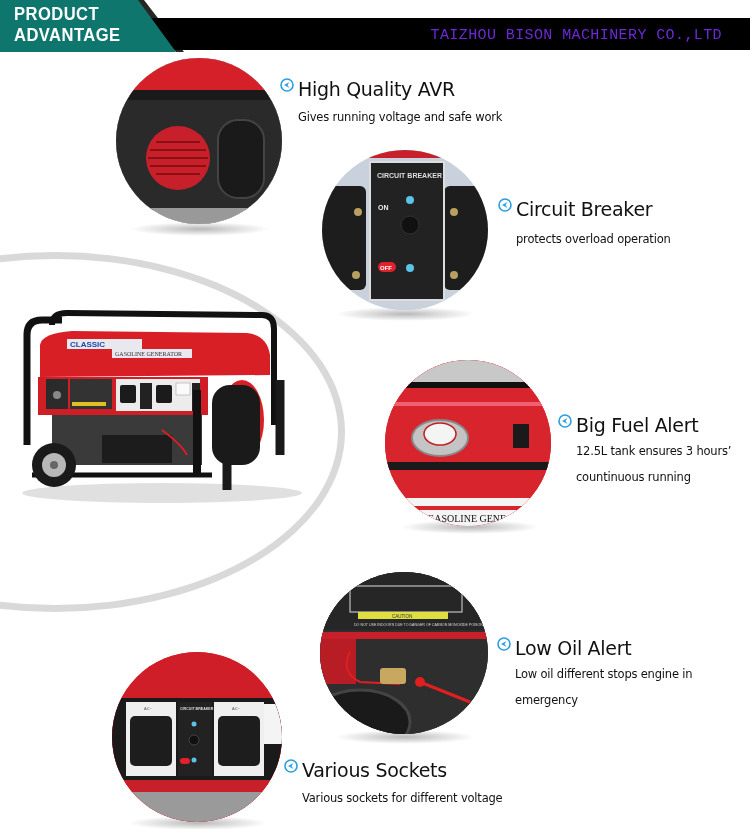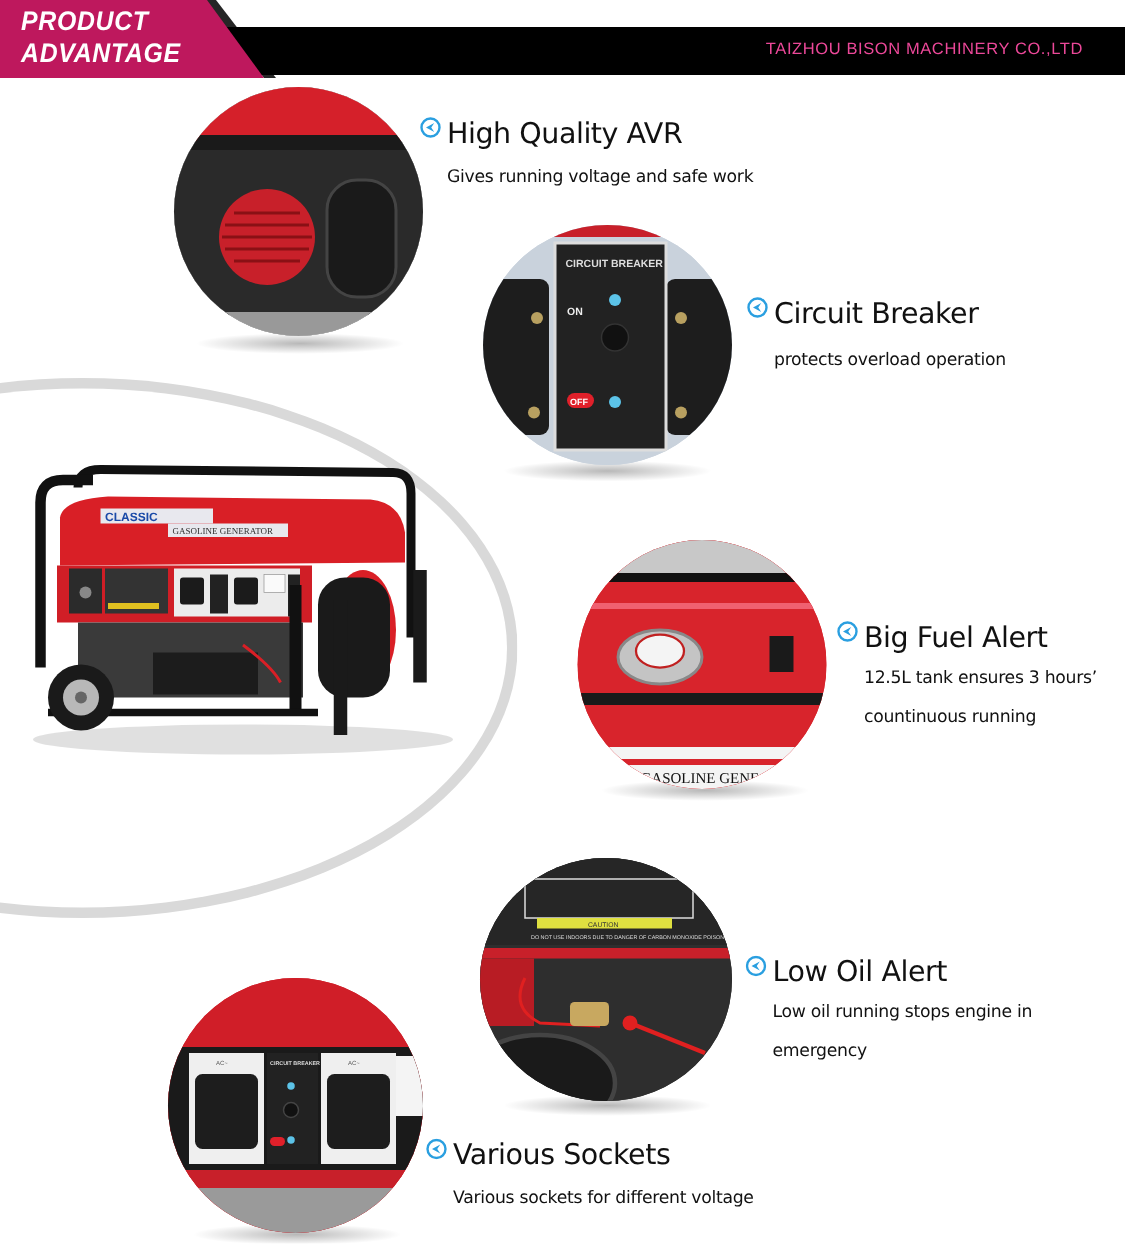--- a/index.html
+++ b/index.html
@@ -2,28 +2,28 @@
 <html><head>
 <meta charset="utf-8">
 <style>
   * { margin: 0; padding: 0; box-sizing: border-box; }
   html, body { width: 750px; height: 829px; background: #ffffff; overflow: hidden; }
   body { position: relative; font-family: "DejaVu Sans", "Liberation Sans", sans-serif; }
 
   
   .header { position: absolute; left: 0; top: 0; width: 750px; height: 52px; }
   .header-black { position: absolute; left: 150px; top: 18px; width: 600px; height: 32px; background: #000; }
-  .header-red { position: absolute; left: 0; top: 0; width: 176px; height: 52px; background: #be185d;
-                clip-path: polygon(0 0, 138px 0, 176px 52px, 0 52px); font-style: italic; }
+  .header-red { position: absolute; left: 0; top: 0; width: 176px; height: 52px; background: #0f766e;
+                clip-path: polygon(0 0, 138px 0, 176px 52px, 0 52px); }
   .header-red-shadow { position: absolute; left: 136px; top: 0; width: 48px; height: 52px; background: #000;
                 clip-path: polygon(0 0, 8px 0, 48px 52px, 40px 52px); opacity: .85; }
   .header-title { position: absolute; left: 14px; top: 4px; color: #fff; font-family: "Liberation Sans", sans-serif;
                   font-weight: bold; font-size: 18px; line-height: 21px; letter-spacing: 0.5px; transform: scaleX(0.92); transform-origin: left; }
-  .header-company { position: absolute; right: 28px; top: 27px; color: #ec4899; font-family: Liberation Sans, sans-serif;
-                    font-size: 11px; letter-spacing: 0.4px; }
+  .header-company { position: absolute; right: 28px; top: 27px; color: #6d28d9; font-family: Liberation Mono, monospace;
+                    font-size: 15px; letter-spacing: 0.4px; }
 
   
   .arc { position: absolute; left: -235px; top: 252px; width: 580px; height: 360px; border-radius: 50%;
          border: 7px solid #d9d9d9; border-left-color: transparent; border-bottom-color: #d9d9d9;
          clip-path: inset(0 0 0 235px); }
 
   
   .circle { position: absolute; border-radius: 50%; overflow: hidden; }
   .shadow { position: absolute; height: 14px; border-radius: 50%;
             background: radial-gradient(ellipse at center, rgba(0,0,0,.28) 0%, rgba(0,0,0,0) 70%); }
@@ -223,21 +223,21 @@
 </div>
 <div class="feature" style="left:497px;top:637px">
   <div class="feature-title">
     <svg class="arrow-icon" viewBox="0 0 14 14">
       <circle cx="7" cy="7" r="6" fill="none" stroke="#2a9fe0" stroke-width="1.6"></circle>
       <path d="M9.5 4 L4 7 L9.5 10 L7.5 7 Z" fill="#2a9fe0"></path>
     </svg>
     <span>Low Oil Alert</span>
   </div>
   <div class="feature-desc" style="margin-left:18px;margin-top:2px">
-    <div>Low oil running stops engine in</div>
+    <div>Low oil different stops engine in</div>
     <div>emergency</div>
   </div>
 </div>
 
 <div class="shadow" style="left:128px;top:816px;width:140px"></div>
 <div class="circle sock">
   <svg width="170" height="170" viewBox="0 0 170 170">
     <rect width="170" height="170" fill="#d01e28"></rect>
     <rect x="0" y="46" width="170" height="82" fill="#1a1a1a"></rect>
     <rect x="14" y="50" width="50" height="74" fill="#efefef"></rect>

